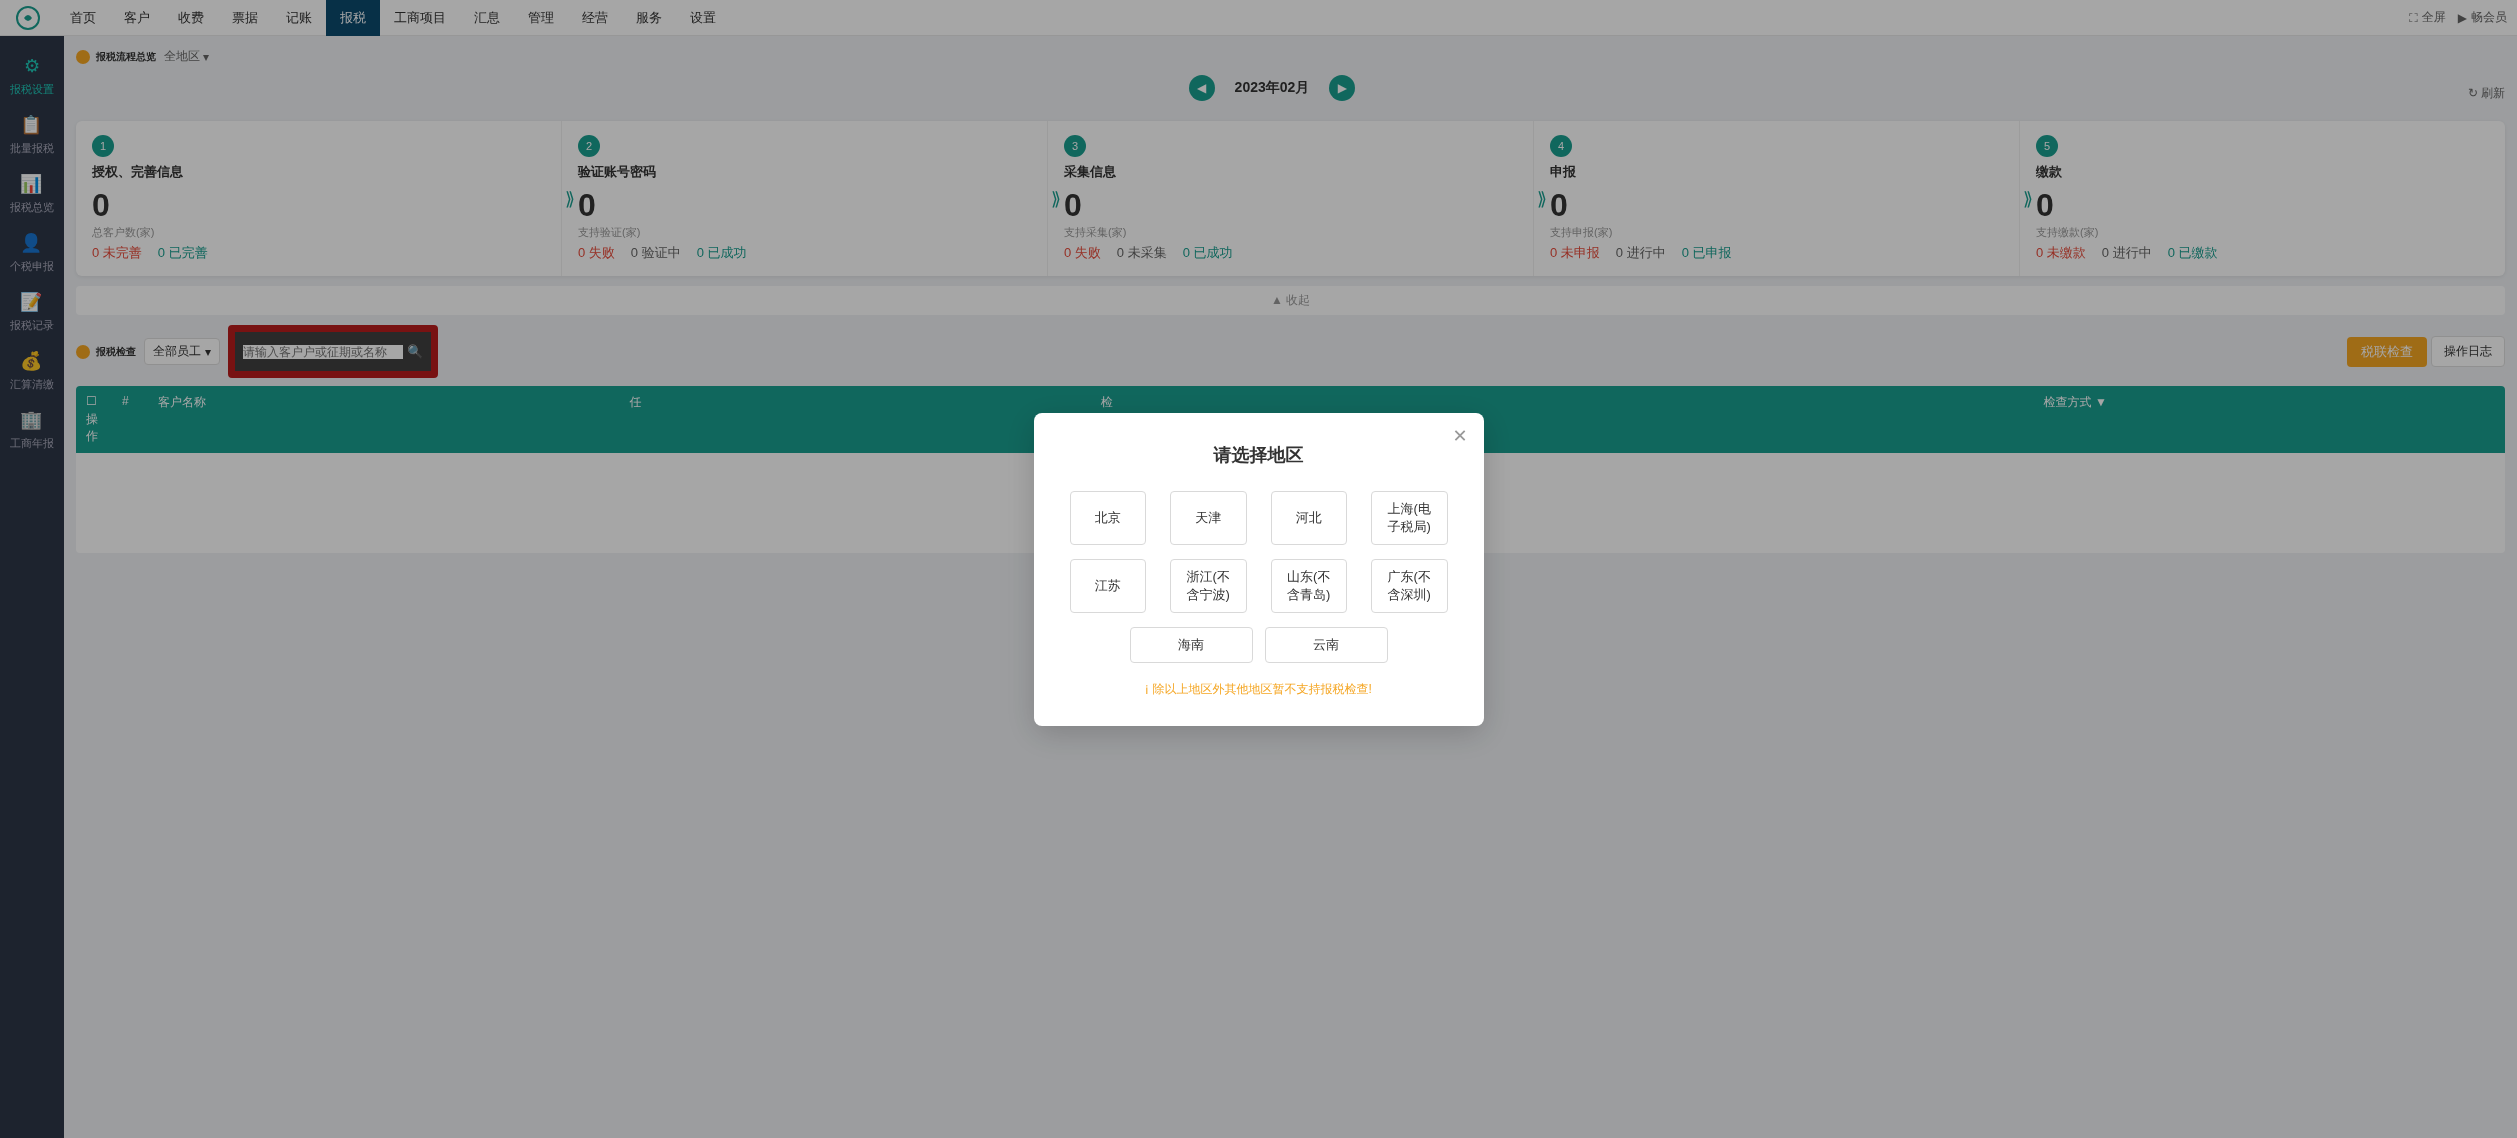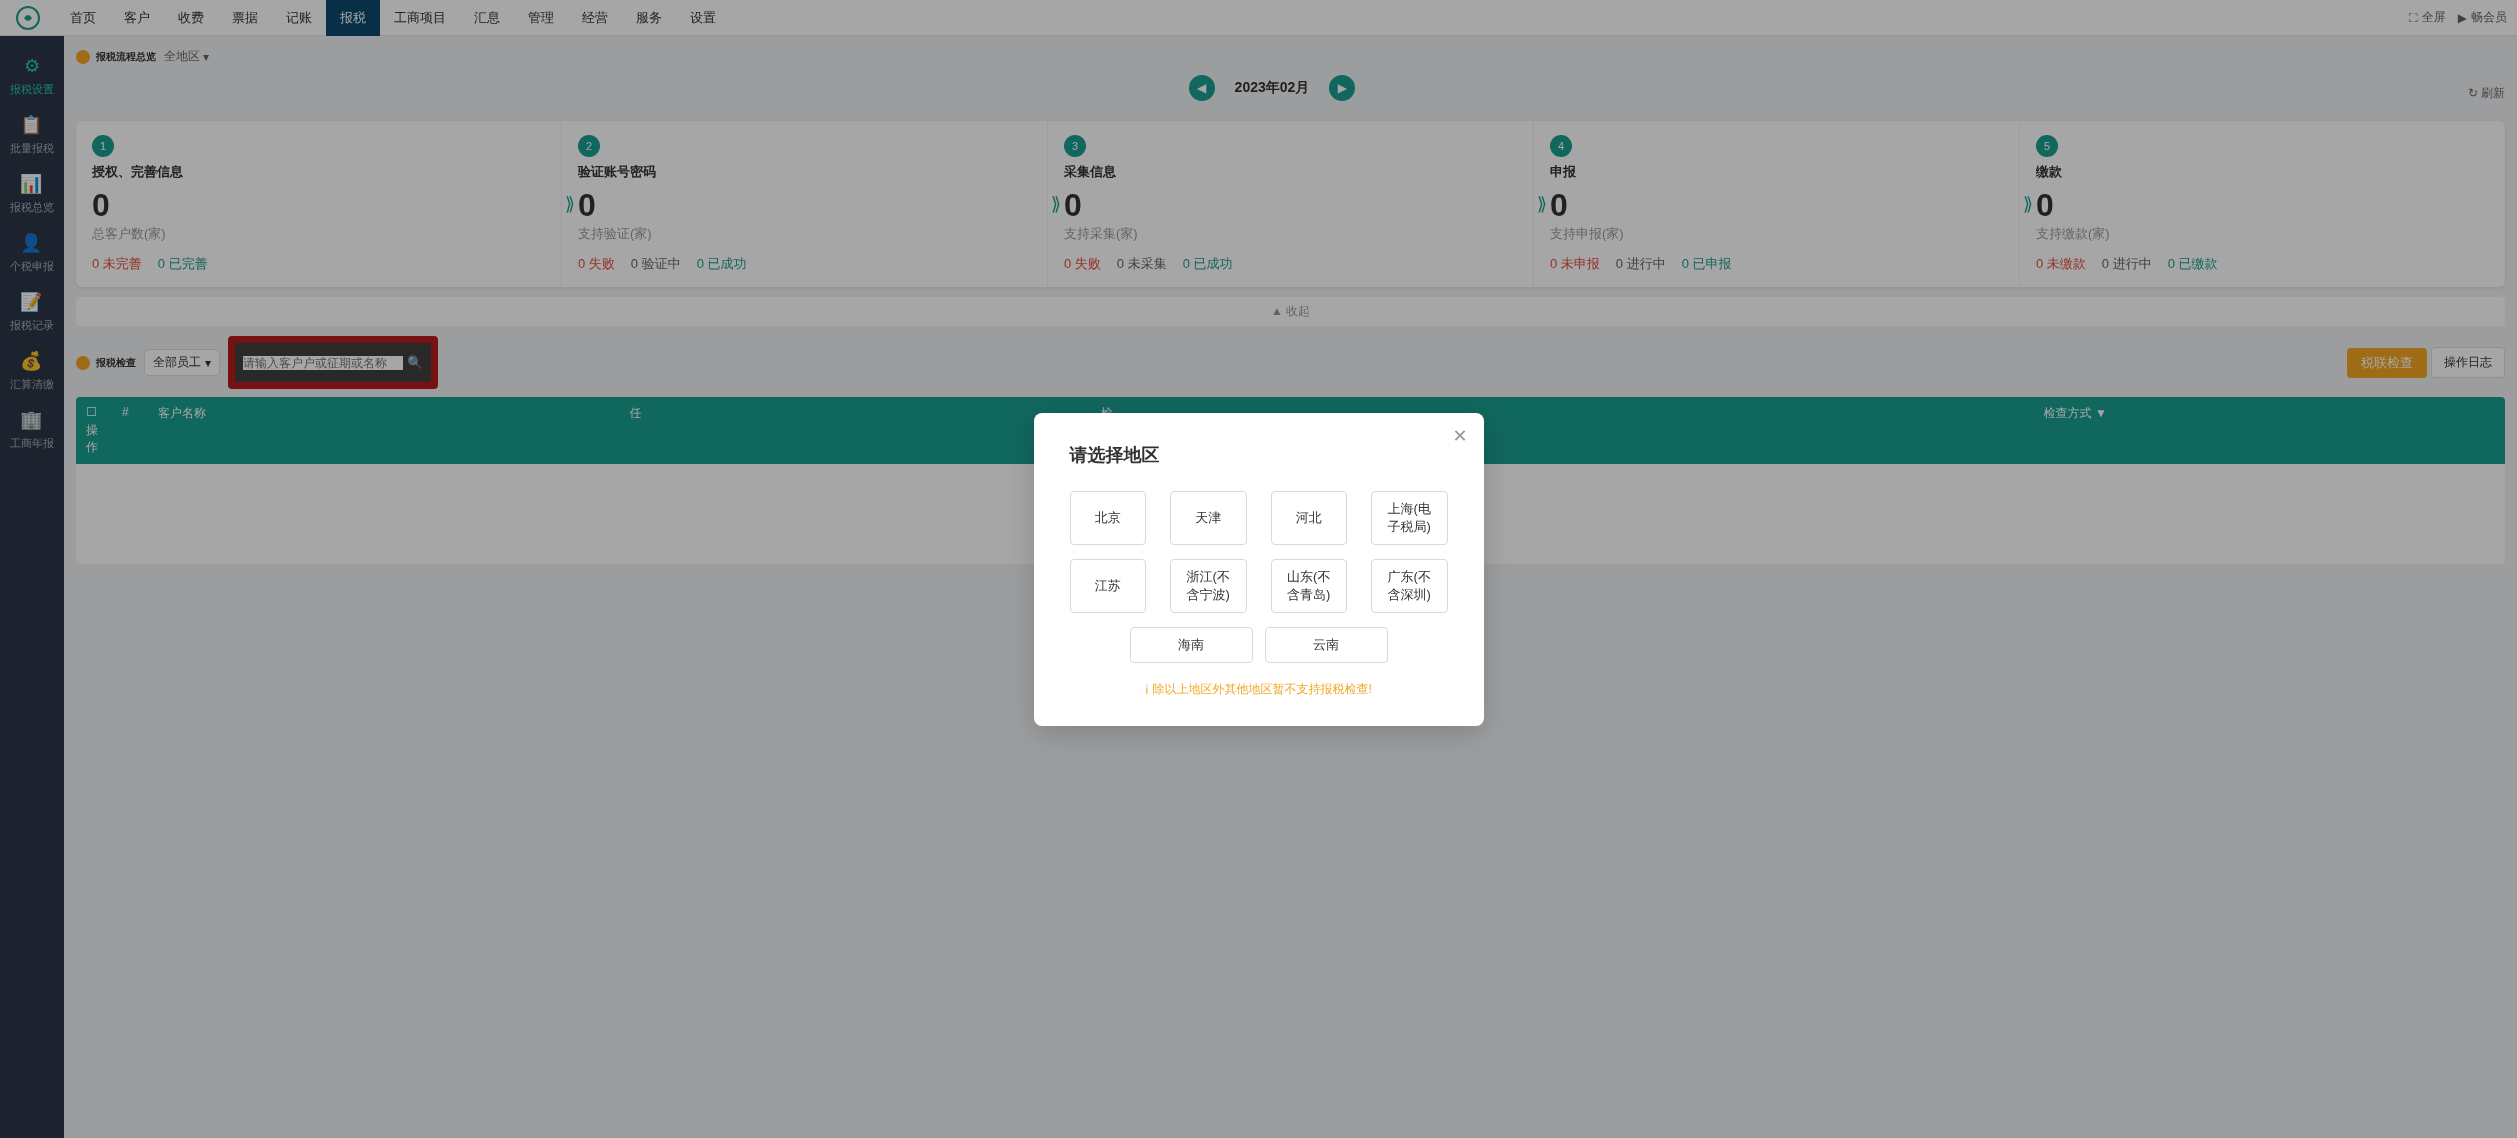--- a/index.html
+++ b/index.html
@@ -160,21 +160,21 @@
       background: #1a9e8f;
       color: #fff;
       font-size: 11px;
       display: flex;
       align-items: center;
       justify-content: center;
       margin-bottom: 6px;
     }
     .flow-card-title { font-size: 13px; font-weight: bold; color: #333; margin-bottom: 8px; }
     .flow-card-big-num { font-size: 32px; font-weight: bold; color: #333; line-height: 1; margin-bottom: 4px; }
-    .flow-card-sub { font-size: 13px; color: #999; margin-bottom: 12px; }
+    .flow-card-sub { font-size: 11px; color: #999; margin-bottom: 4px; }
     .flow-card-stats { display: flex; gap: 16px; }
     .stat-red { color: #e74c3c; }
     .stat-gray { color: #666; }
     .stat-green { color: #1a9e8f; }
     .flow-arrow {
       position: absolute;
       right: -14px;
       top: 50%;
       transform: translateY(-50%);
       z-index: 2;
@@ -293,21 +293,21 @@
       right: 16px;
       cursor: pointer;
       font-size: 18px;
       color: #999;
       line-height: 1;
     }
     .modal-title {
       font-size: 18px;
       font-weight: bold;
       color: #333;
-      text-align: left;
+      text-align: center;
       margin-bottom: 24px;
     }
     .region-grid {
       display: grid;
       grid-template-columns: repeat(4, 1fr);
       gap: 24px;
       margin-bottom: 14px;
     }
     .region-grid-2 {
       display: grid;

